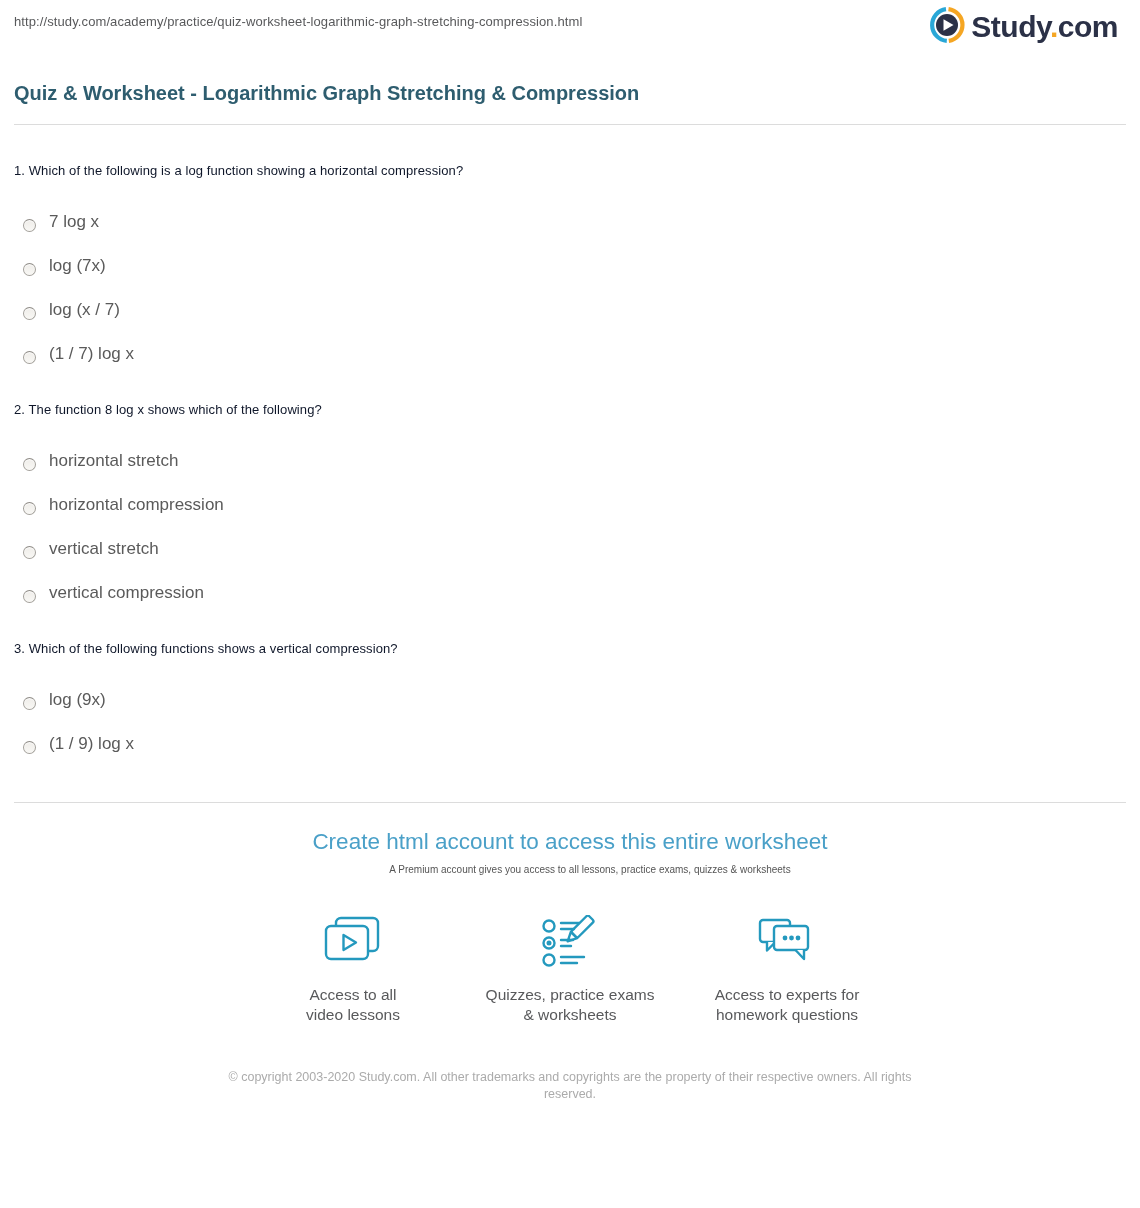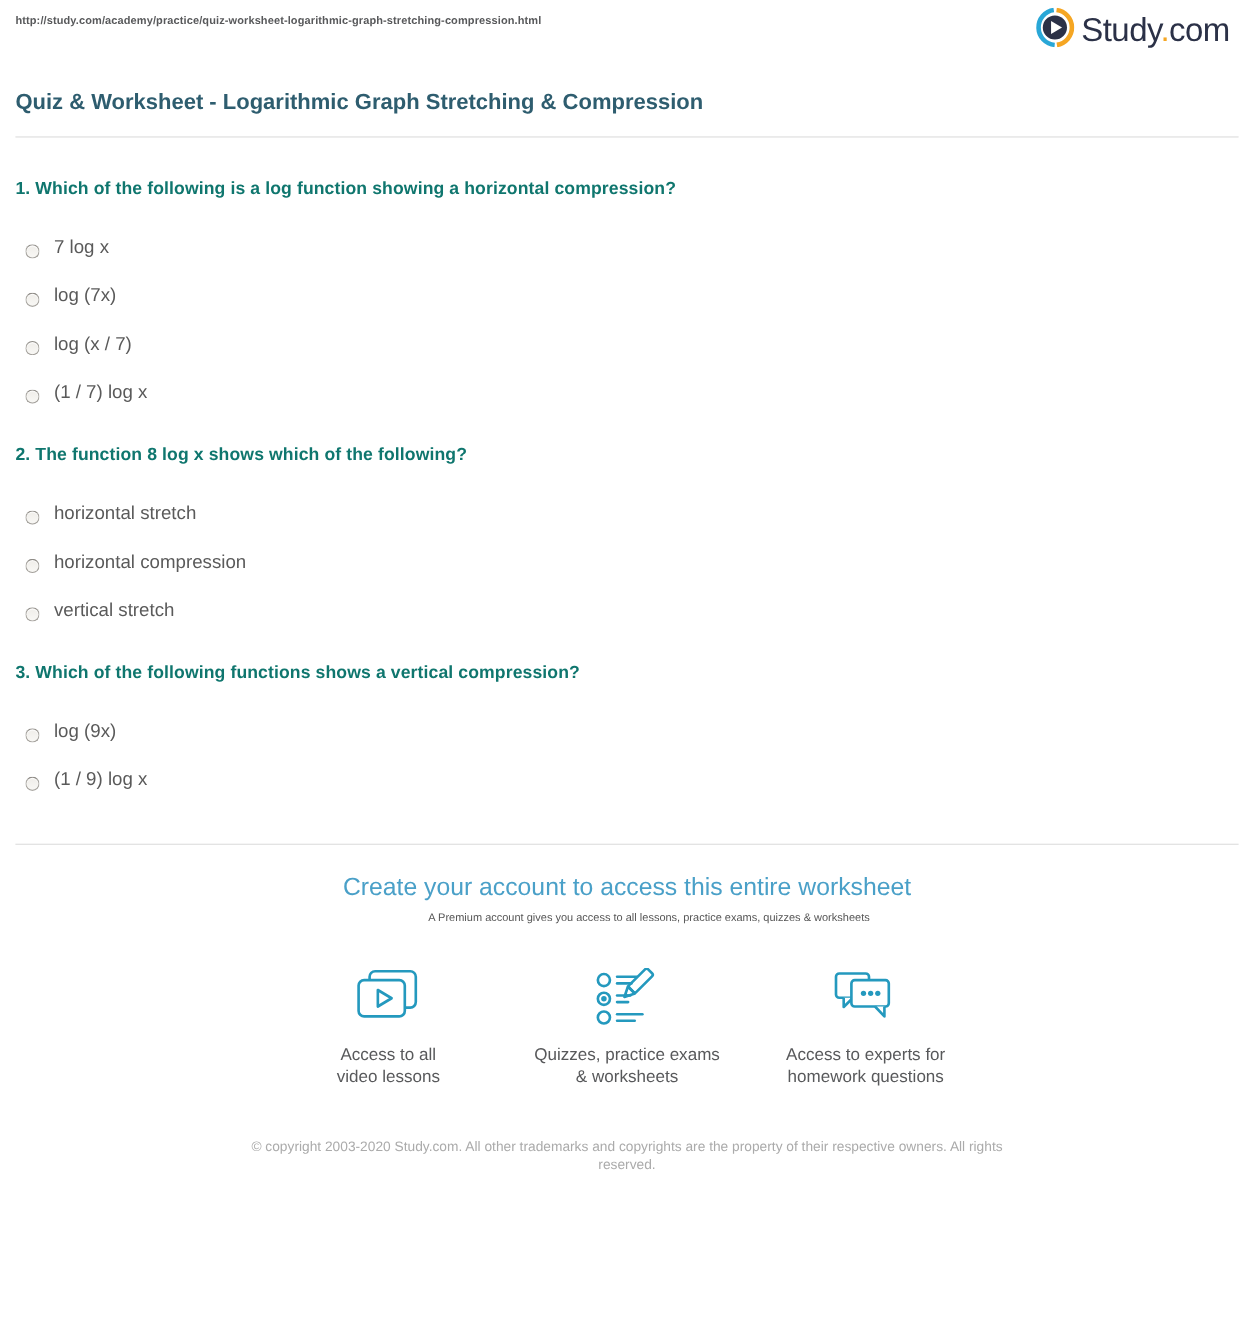--- a/index.html
+++ b/index.html
@@ -13,38 +13,37 @@
   }
   .page { width: 1140px; padding: 0 0 26px 0; }
 
   
   .header {
     position: relative;
     padding: 12px 22px 0 14px;
     height: 52px;
   }
   .page-url {
-    font-size: 10px;
+    font-size: 13px;
     color: #58595b;
     padding-top: 2px;
     letter-spacing: 0.1px;
-    font-weight: bold;
   }
   .logo {
     position: absolute;
     top: 7px;
     right: 22px;
     display: flex;
     align-items: center;
     gap: 6px;
     cursor: pointer;
   }
   .logo-text {
     font-size: 30px;
-    font-weight: normal;
+    font-weight: bold;
     color: #2b3147;
     letter-spacing: -0.5px;
     line-height: 36px;
   }
   .logo-text .dot { color: #f5a623; }
 
   
   .page-title {
     margin: 22px 200px 0 14px;
     font-size: 20px;
@@ -55,23 +54,23 @@
   .rule {
     border: none;
     border-top: 1px solid #dcdcdc;
     margin: 12px 14px 0 14px;
   }
 
   
   .quiz { margin: 0 14px; }
   .question { margin-top: 38px; }
   .q-heading {
-    font-size: 16px;
-    font-weight: bold;
-    color: #0f766e;
+    font-size: 13px;
+    font-weight: normal;
+    color: #0f172a;
     margin: 0 0 10px 0;
     letter-spacing: 0.1px;
   }
   .q-option {
     display: flex;
     align-items: flex-end;
     gap: 13px;
     height: 44px;
     padding-left: 9px;
     cursor: pointer;
@@ -188,39 +187,43 @@
         <span class="opt-label">horizontal stretch</span>
       </div>
       <div class="q-option">
         <span class="radio"></span>
         <span class="opt-label">horizontal compression</span>
       </div>
       <div class="q-option">
         <span class="radio"></span>
         <span class="opt-label">vertical stretch</span>
       </div>
+      <div class="q-option">
+        <span class="radio"></span>
+        <span class="opt-label">vertical compression</span>
+      </div>
     </div>
 
     <div class="question">
       <h2 class="q-heading">3. Which of the following functions shows a vertical compression?</h2>
       <div class="q-option">
         <span class="radio"></span>
         <span class="opt-label">log (9x)</span>
       </div>
       <div class="q-option">
         <span class="radio"></span>
         <span class="opt-label">(1 / 9) log x</span>
       </div>
     </div>
 
   </div>
 
   <hr class="rule cta-rule">
   <div class="cta">
-    <h3 class="cta-heading">Create your account to access this entire worksheet</h3>
+    <h3 class="cta-heading">Create html account to access this entire worksheet</h3>
     <div class="cta-sub">A Premium account gives you access to all lessons, practice exams, quizzes &amp; worksheets</div>
 
     <div class="features">
 
       <div class="feature">
         <div class="icon-wrap">
           <svg class="feat" width="60" height="56" viewBox="0 0 60 56" fill="none" stroke="#2499be" stroke-width="2.4" stroke-linejoin="round">
             <rect x="13" y="3" width="42" height="33" rx="5"></rect>
             <rect x="3" y="11" width="42" height="33" rx="5" fill="#ffffff"></rect>
             <path d="M20.5 20 L33 27.5 L20.5 35 Z"></path>

